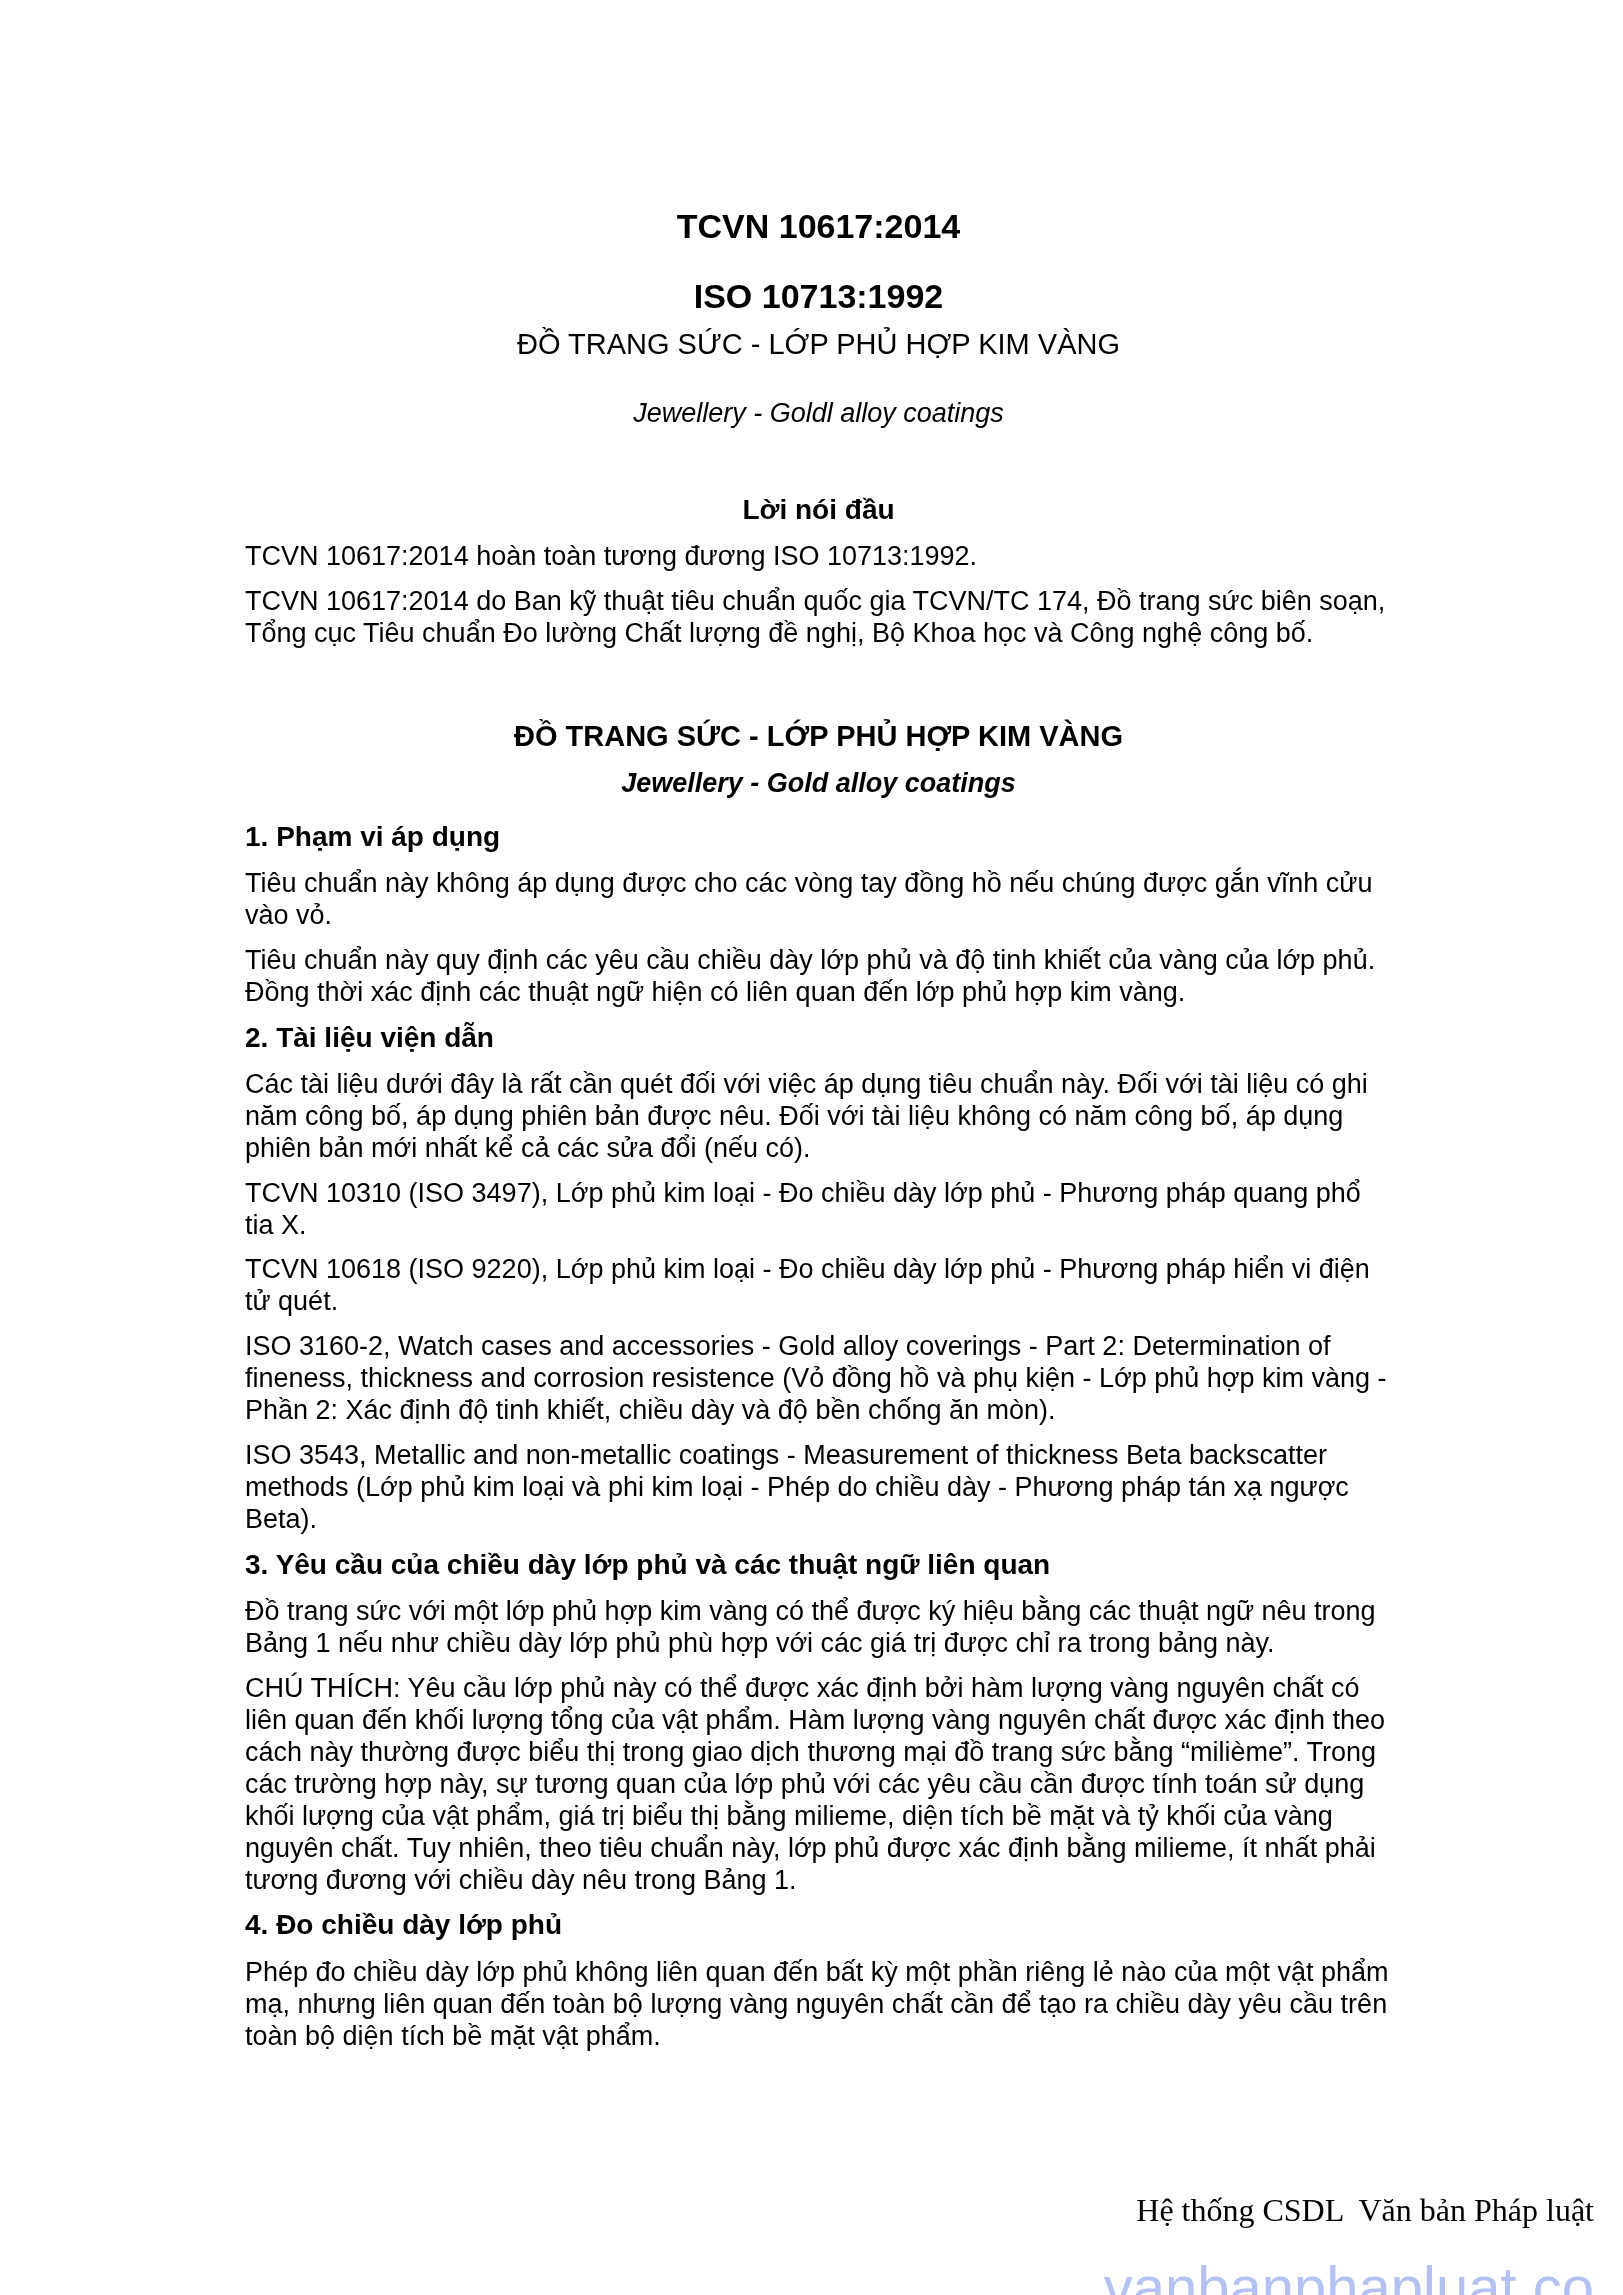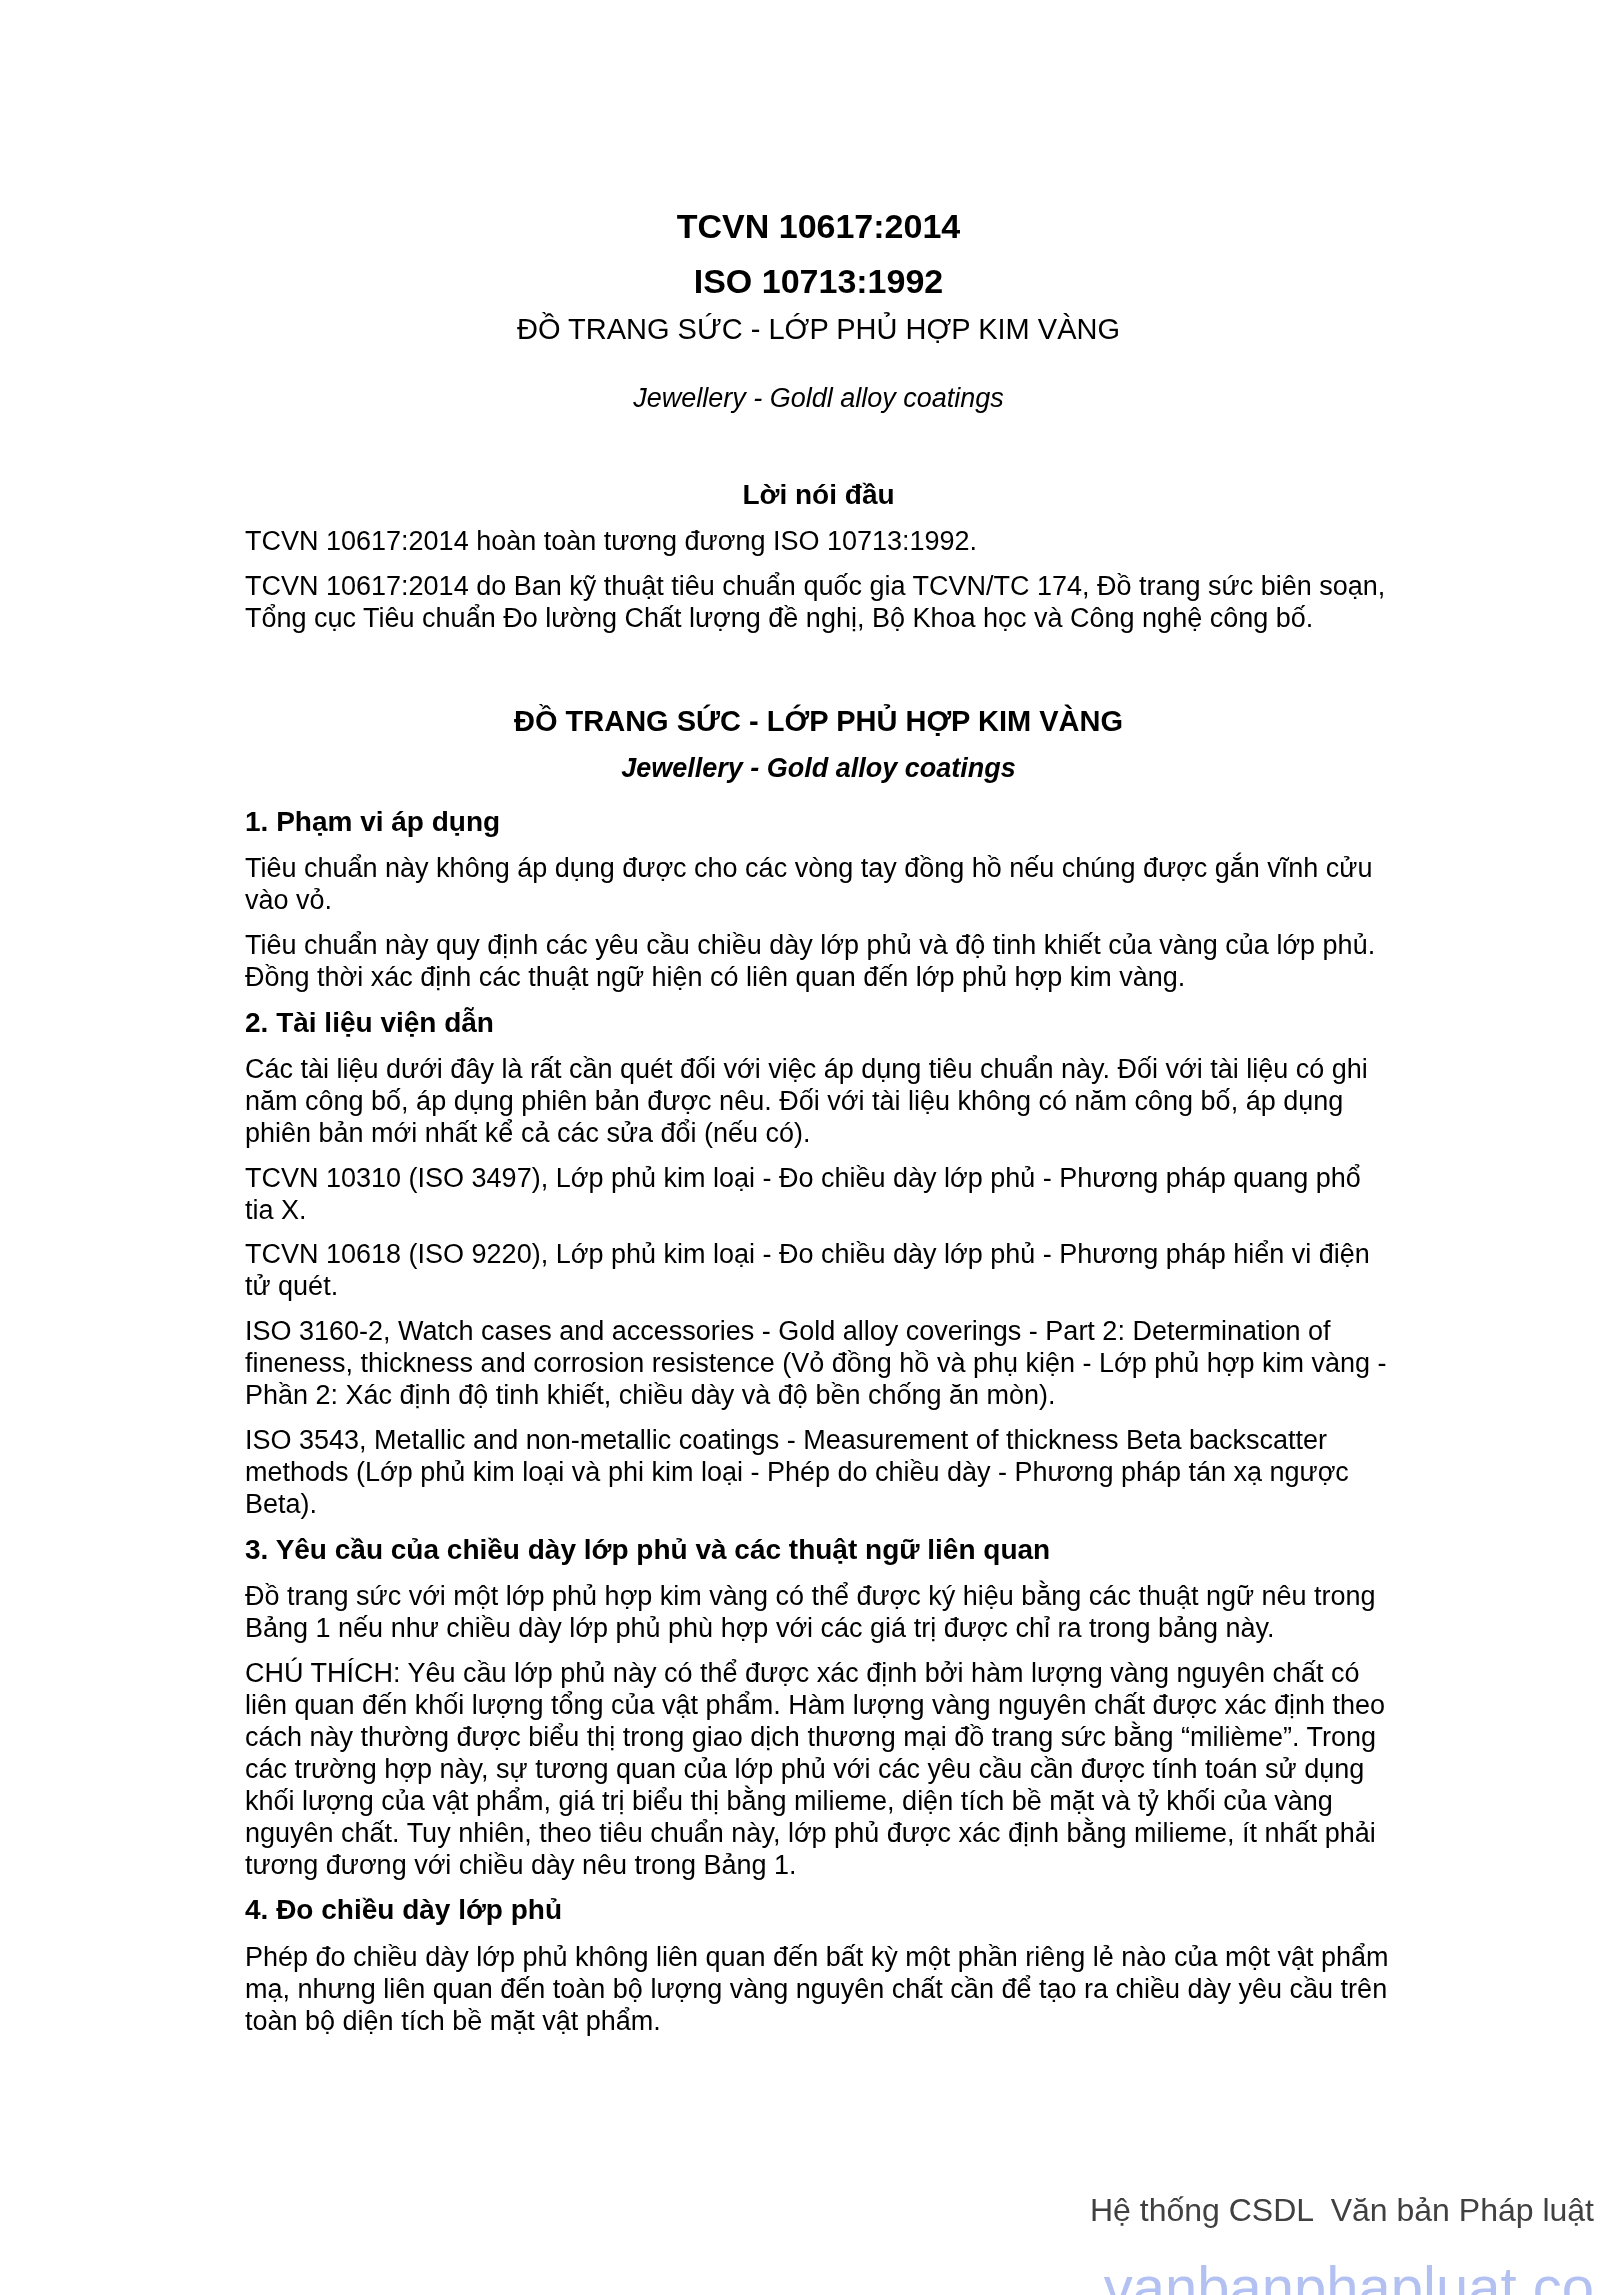--- a/index.html
+++ b/index.html
@@ -21,21 +21,21 @@
     width: 1147px;
     padding-top: 206px;
   }
   
   .doc-no {
     text-align: center;
     font-size: 34px;
     font-weight: bold;
     line-height: 41px;
   }
-  .doc-no + .doc-no { margin-top: 14px; }
+  .doc-no + .doc-no { margin-top: 29px; }
   .doc-title-vi {
     margin-top: 8.5px;
     text-align: center;
     font-size: 29px;
     font-weight: normal;
     line-height: 36px;
   }
   .doc-title-en {
     margin-top: 34px;
     text-align: center;
@@ -125,17 +125,17 @@
     <h2 class="hd">3. Yêu cầu của chiều dày lớp phủ và các thuật ngữ liên quan</h2>
     <p class="body">Đồ trang sức với một lớp phủ hợp kim vàng có thể được ký hiệu bằng các thuật ngữ nêu trong Bảng 1 nếu như chiều dày lớp phủ phù hợp với các giá trị được chỉ ra trong bảng này.</p>
     <p class="body">CHÚ THÍCH: Yêu cầu lớp phủ này có thể được xác định bởi hàm lượng vàng nguyên chất có liên quan đến khối lượng tổng của vật phẩm. Hàm lượng vàng nguyên chất được xác định theo cách này thường được biểu thị trong giao dịch thương mại đồ trang sức bằng “milième”. Trong các trường hợp này, sự tương quan của lớp phủ với các yêu cầu cần được tính toán sử dụng khối lượng của vật phẩm, giá trị biểu thị bằng milieme, diện tích bề mặt và tỷ khối của vàng nguyên chất. Tuy nhiên, theo tiêu chuẩn này, lớp phủ được xác định bằng milieme, ít nhất phải tương đương với chiều dày nêu trong Bảng 1.</p>
 
     <h2 class="hd">4. Đo chiều dày lớp phủ</h2>
     <p class="body">Phép đo chiều dày lớp phủ không liên quan đến bất kỳ một phần riêng lẻ nào của một vật phẩm mạ, nhưng liên quan đến toàn bộ lượng vàng nguyên chất cần để tạo ra chiều dày yêu cầu trên toàn bộ diện tích bề mặt vật phẩm.</p>
 
   </div>
 
   <div class="watermark">
-    <div class="wm-line1" style="color: #404040;">Hệ thống CSDL  Văn bản Pháp luật</div>
+    <div class="wm-line1" style="color: #000000; font-family: Liberation Serif, serif;">Hệ thống CSDL  Văn bản Pháp luật</div>
     <div class="wm-line2" style="color: rgb(178, 192, 242);">vanbanphapluat.co</div>
   </div>
 </div>
 
 
 </body></html>

